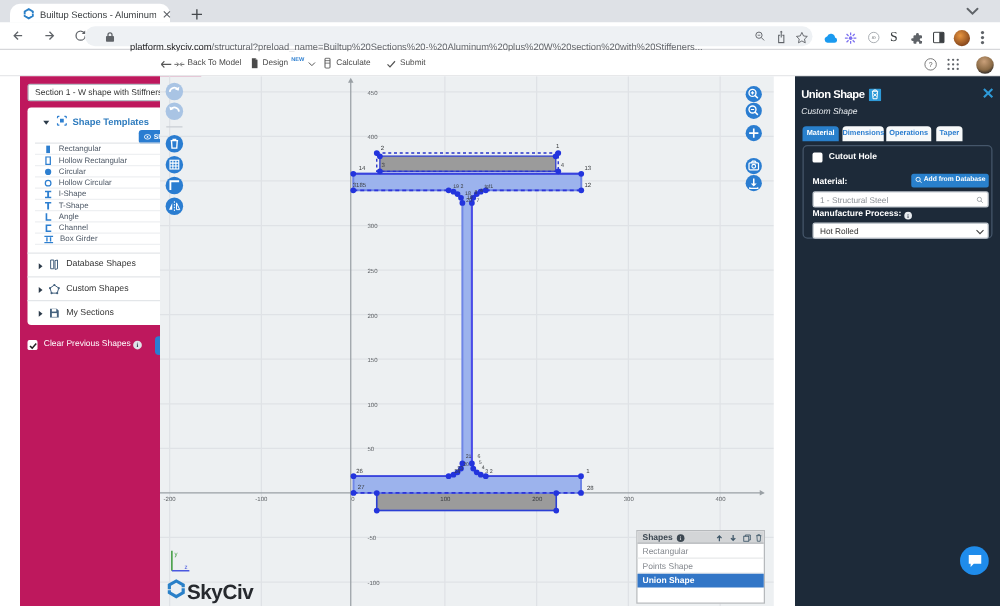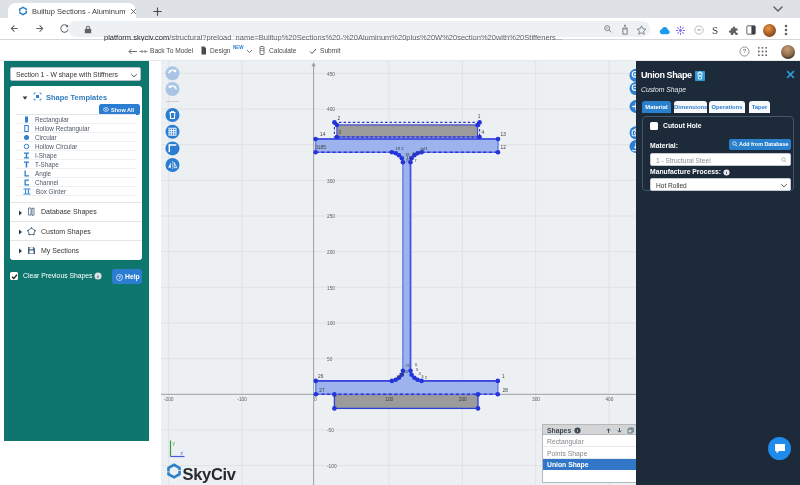--- a/index.html
+++ b/index.html
@@ -11,23 +11,23 @@
   #tab{left:8px;top:3px;width:128px;height:15px;background:#fff;
     border-radius:8px 8px 0 0;font-size:7.5px;color:#3c4043;}
   #toolbar{left:0;top:18px;width:800px;height:22px;background:#fff;
     border-bottom:1px solid #d6d7da;}
   #urlpill{left:68px;top:20.5px;width:582px;height:16px;background:#eef1f4;
     border-radius:8px;font-size:7.5px;color:#202124;}
   
   #appbar{left:0;top:41px;width:800px;height:20px;background:#fff;
     border-bottom:1px solid #e7e8ea;font-size:6.6px;color:#4a4a4a;}
   
-  #sidebar{left:4px;top:61px;width:145px;height:380px;background:#0f766e;}
+  #sidebar{left:16px;top:61px;width:145px;height:424px;background:#be185d;}
   
-  #canvas{left:161px;top:61px;width:491px;height:424px;background:#edf0f2;}
+  #canvas{left:128px;top:61px;width:491px;height:424px;background:#edf0f2;}
   
   #rpanel{left:636px;top:61px;width:164px;height:424px;background:#1d2a39;}
   .sec-row{left:0;width:132px;height:12px;font-size:7px;color:#333;}
   .tpl{height:9.05px;display:flex;align-items:center;gap:5px;padding-left:7px;
     border-bottom:1px solid #eef0f2;}
   .tpl svg{flex:0 0 auto;}
   .tpl span{white-space:nowrap;}
 </style>
 </head>
 <body>

